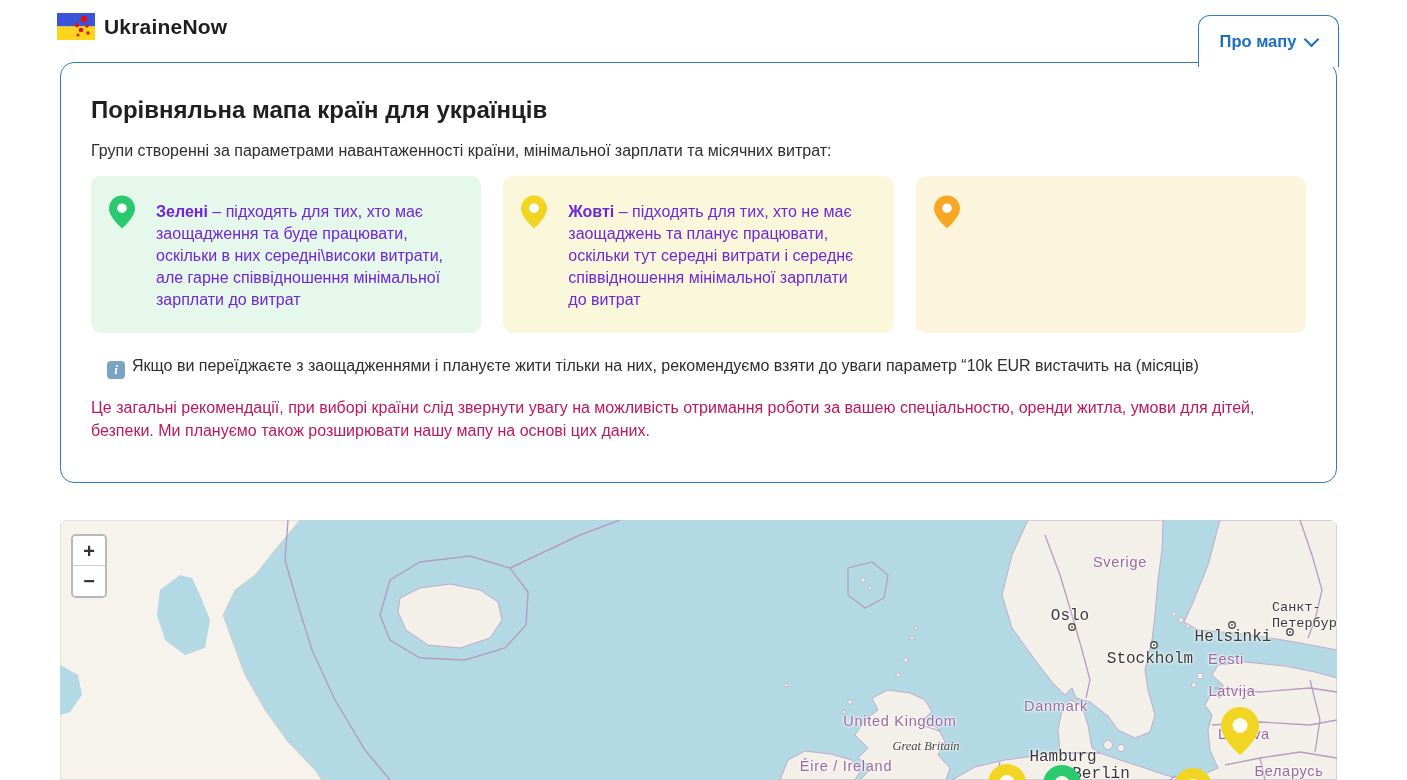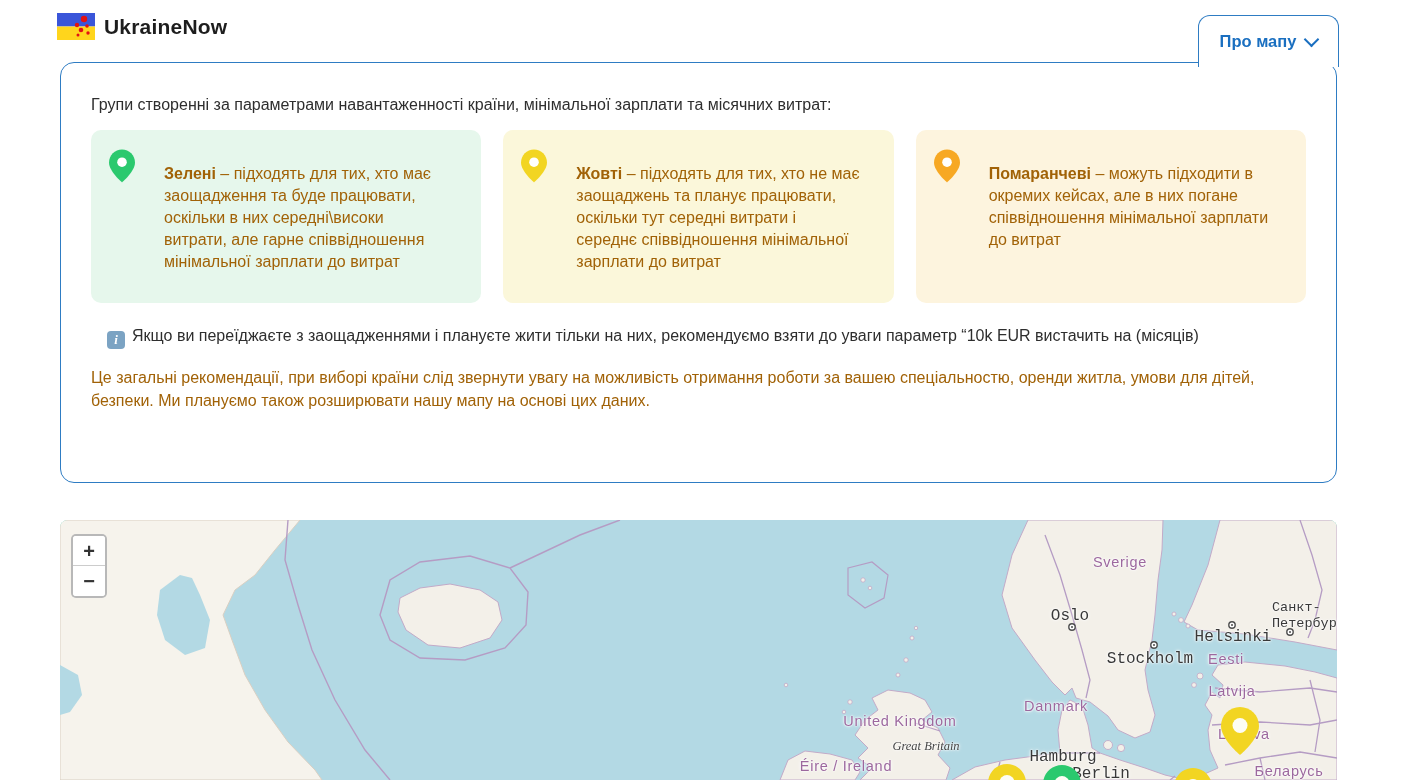--- a/index.html
+++ b/index.html
@@ -24,28 +24,28 @@
     border:1.5px solid #2e7cc3;border-radius:14px;background:#fff;z-index:2;padding:33px 30px 0 30px;}
   .panel h1{margin:0 0 18px 0;font-size:24px;font-weight:bold;color:#1f1f1f;}
   .panel .intro{font-size:16px;margin:0 0 16px 0;color:#2e2e2e;}
 
   .cards{display:flex;gap:22px;margin:0 0 22px 0;}
   .card{flex:1;border-radius:10px;padding:17px 18px 14px 18px;display:flex;gap:13px;min-height:99px;}
   .card.green{background:#e6f7ec;}
   .card.yellow{background:#fbf7da;}
   .card.orange{background:#fdf4de;}
   .card .pin{flex:0 0 auto;margin-top:2px;}
-  .card p{margin:16px;font-size:16px;line-height:22px;color:#a16207;}
+  .card p{margin:8px;font-size:16px;line-height:22px;color:#6d28d9;}
   .card b{font-weight:bold;}
 
   .note{font-size:16px;line-height:21px;margin:0 0 13px 16px;color:#2e2e2e;}
   .note-icon{display:inline-flex;align-items:center;justify-content:center;width:18px;height:18px;
     border-radius:4px;background:#7ba3c3;color:#fff;font-family:"Liberation Serif",serif;
     font-style:italic;font-weight:bold;font-size:13px;vertical-align:-3px;margin-right:7px;}
-  .footer-note{font-size:16px;line-height:23px;margin:17px 0 0 0;color:#a16207;}
+  .footer-note{font-size:16px;line-height:23px;margin:17px 0 0 0;color:#be185d;}
 
   
   .map{position:absolute;left:60px;top:520px;width:1277px;height:260px;overflow:hidden;
     border-radius:8px 8px 0 0;background:#86efac;}
   .map svg.geo{position:absolute;left:0;top:0;}
   .map-label{position:absolute;transform:translate(-50%,-50%);white-space:nowrap;
     text-shadow:0 0 2px #fff,0 0 2px #fff,0 0 4px #fff;pointer-events:none;}
   .country-label{color:#9c689e;font-size:14.5px;letter-spacing:.05em;}
   .city-label{color:#383838;font-size:16px;font-family:Liberation Mono, monospace;}
   .city-label.small{font-size:13.5px;line-height:16px;transform:none;text-align:left;}
@@ -79,20 +79,21 @@
       <span class="brand-name">UkraineNow</span>
     </a>
   </div>
 
   <div class="about-btn">
     <span class="lbl">Про мапу</span>
     <span class="chev"></span>
   </div>
 
   <div class="panel">
+    <h1>Порівняльна мапа країн для українців</h1>
     <p class="intro">Групи створенні за параметрами навантаженності країни, мінімальної зарплати та місячних витрат:</p>
 
     <div class="cards">
       <div class="card green">
         <svg class="pin" width="26" height="34" viewBox="0 0 38 48">
           <path d="M19 0C8.5 0 0 8.5 0 19c0 13 19 29 19 29s19-16 19-29C38 8.5 29.5 0 19 0z" fill="#2bc96e"></path>
           <circle cx="19" cy="18.5" r="7" fill="#fff"></circle>
         </svg>
         <p><b>Зелені</b><span> – підходять для тих, хто має заощадження та буде працювати, оскільки в них середні\високи витрати, але гарне співвідношення мінімальної зарплати до витрат</span></p>
       </div>
@@ -101,21 +102,20 @@
           <path d="M19 0C8.5 0 0 8.5 0 19c0 13 19 29 19 29s19-16 19-29C38 8.5 29.5 0 19 0z" fill="#f2d522"></path>
           <circle cx="19" cy="18.5" r="7" fill="#fff"></circle>
         </svg>
         <p><b>Жовті</b><span> – підходять для тих, хто не має заощаджень та планує працювати, оскільки тут середні витрати і середнє співвідношення мінімальної зарплати до витрат</span></p>
       </div>
       <div class="card orange">
         <svg class="pin" width="26" height="34" viewBox="0 0 38 48">
           <path d="M19 0C8.5 0 0 8.5 0 19c0 13 19 29 19 29s19-16 19-29C38 8.5 29.5 0 19 0z" fill="#f7a823"></path>
           <circle cx="19" cy="18.5" r="7" fill="#fff"></circle>
         </svg>
-        <p><b>Помаранчеві</b><span> – можуть підходити в окремих кейсах, але в них погане співвідношення мінімальної зарплати до витрат</span></p>
       </div>
     </div>
 
     <p class="note"><span class="note-icon">i</span><span>Якщо ви переїджаєте з заощадженнями і плануєте жити тільки на них, рекомендуємо взяти до уваги параметр “10k EUR вистачить на (місяців)</span></p>
 
     <p class="footer-note">Це загальні рекомендації, при виборі країни слід звернути увагу на можливість отримання роботи за вашею спеціальностю, оренди житла, умови для дітей, безпеки. Ми плануємо також розширювати нашу мапу на основі цих даних.</p>
   </div>
 
   <div class="map">
     <svg class="geo" width="1277" height="260" viewBox="0 0 1277 260">

